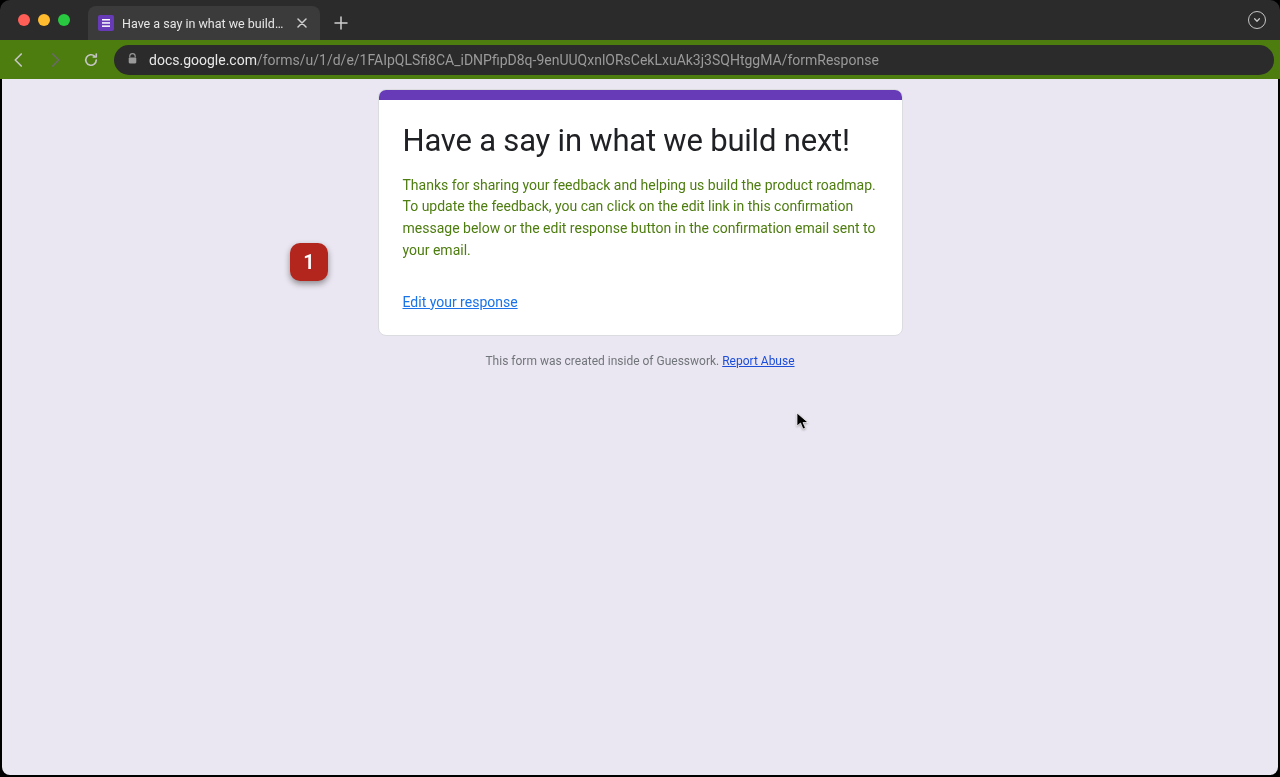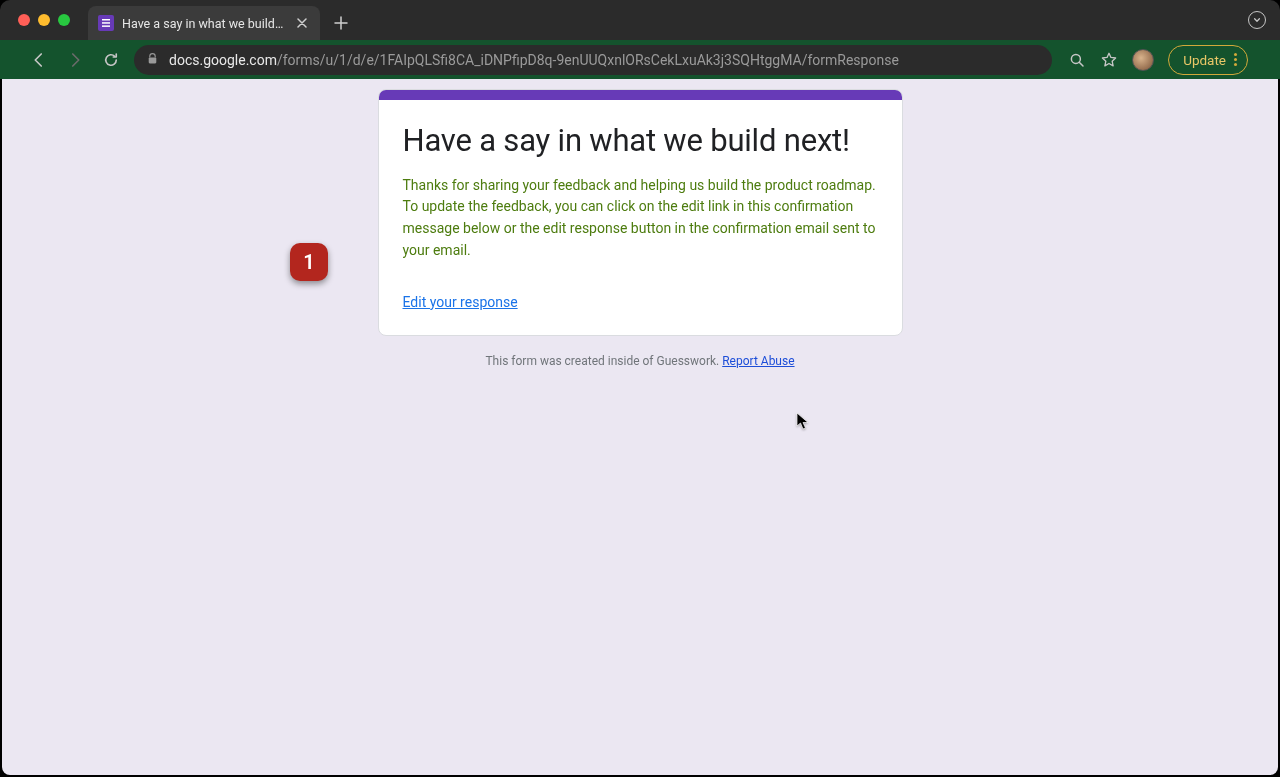--- a/index.html
+++ b/index.html
@@ -13,21 +13,21 @@
     .tl { width: 12px; height: 12px; border-radius: 50%; }
     .tl.red { background: #ff5f57; }
     .tl.yellow { background: #febc2e; }
     .tl.green { background: #28c840; }
     .tab { display: flex; align-items: center; background: #3b3b3b; height: 34px; border-radius: 8px 8px 0 0; padding: 0 10px; gap: 8px; margin-top: 6px; width: 232px; }
     .tab-favicon { width: 16px; height: 16px; background: #673ab7; border-radius: 2px; display: flex; align-items: center; justify-content: center; }
     .tab-favicon svg { width: 10px; height: 10px; }
     .tab-title { color: #e6e6e6; font-size: 12.5px; white-space: nowrap; overflow: hidden; text-overflow: ellipsis; flex: 1; }
     .tab-close { color: #d6d6d6; font-size: 13px; width: 16px; height: 16px; display:flex; align-items:center; justify-content:center; border-radius:50%; }
     .new-tab { color: #d6d6d6; font-size: 18px; padding: 0 14px; display:flex; align-items:center; height:34px; margin-top:6px; cursor:pointer;}
-    .toolbar { height: 39px; background: #14532d; display: flex; align-items: center; padding: 0 26px; gap: 10px; }
+    .toolbar { height: 39px; background: #4d7c0f; display: flex; align-items: center; padding: 0 6px; gap: 10px; }
     .nav-btn { width: 26px; height: 26px; display:flex; align-items:center; justify-content:center; color: #c6c6c6; border-radius: 50%; }
     .nav-btn.disabled { color: #6a6a6a; }
     .addr-bar { flex: 1; height: 30px; background: #2b2b2b; border-radius: 15px; display: flex; align-items: center; padding: 0 12px; gap: 10px; }
     .lock { color: #9a9a9a; }
     .url { color: #9a9a9a; font-size: 14px; white-space: nowrap; overflow: hidden; }
     .url .host { color: #e8e8e8; }
     .right-icons { display:flex; align-items:center; gap: 14px; padding: 0 6px; }
     .icon-btn { color: #c6c6c6; display:flex; align-items:center; justify-content:center; }
     .avatar { width: 22px; height: 22px; border-radius: 50%; background: radial-gradient(circle at 40% 40%, #d9b38c, #7a5236); border: 1px solid #555; }
     .update-pill { display:flex; align-items:center; gap:8px; border: 1.5px solid #d2a93a; color: #e9c767; border-radius: 16px; height: 30px; padding: 0 10px 0 14px; font-size: 13.5px; }
@@ -116,42 +116,20 @@
       <span class="lock">
         <svg width="13" height="13" viewBox="0 0 24 24">
             <path d="M7 10 V8 a5 5 0 0 1 10 0 v2" fill="none" stroke="currentColor" stroke-width="2"></path>
             <rect x="5" y="10" width="14" height="11" rx="2" fill="currentColor"></rect>
           </svg>
       </span>
       <span class="url">
         <span class="host">docs.google.com</span><span>/forms/u/1/d/e/1FAIpQLSfi8CA_iDNPfipD8q-9enUUQxnlORsCekLxuAk3j3SQHtggMA/formResponse</span>
       </span>
     </div>
-    <div class="right-icons">
-      <div class="icon-btn">
-        <svg width="18" height="18" viewBox="0 0 24 24">
-            <circle cx="10.5" cy="10.5" r="6" fill="none" stroke="currentColor" stroke-width="2"></circle>
-            <path d="M15 15 L20 20" stroke="currentColor" stroke-width="2" stroke-linecap="round"></path>
-          </svg>
-      </div>
-      <div class="icon-btn">
-        <svg width="18" height="18" viewBox="0 0 24 24">
-            <path d="M12 3 L14.6 8.6 L20.8 9.3 L16.2 13.6 L17.5 19.8 L12 16.7 L6.5 19.8 L7.8 13.6 L3.2 9.3 L9.4 8.6 Z" fill="none" stroke="currentColor" stroke-width="1.8" stroke-linejoin="round"></path>
-          </svg>
-      </div>
-      <div class="avatar"></div>
-      <div class="update-pill">
-        <span>Update</span>
-        <span class="dots">
-            <span></span>
-            <span></span>
-            <span></span>
-          </span>
-      </div>
-    </div>
   </div>
 </div>
 
 <div class="viewport">
   <div class="form-container">
     <div class="card">
       <div class="card-inner">
         <div class="form-title">Have a say in what we build next!</div>
         <div class="form-desc">Thanks for sharing your feedback and helping us build the product roadmap. To update the feedback, you can click on the edit link in this confirmation message below or the edit response button in the confirmation email sent to your email.</div>
         <a href="#" class="edit-link">Edit your response</a>

